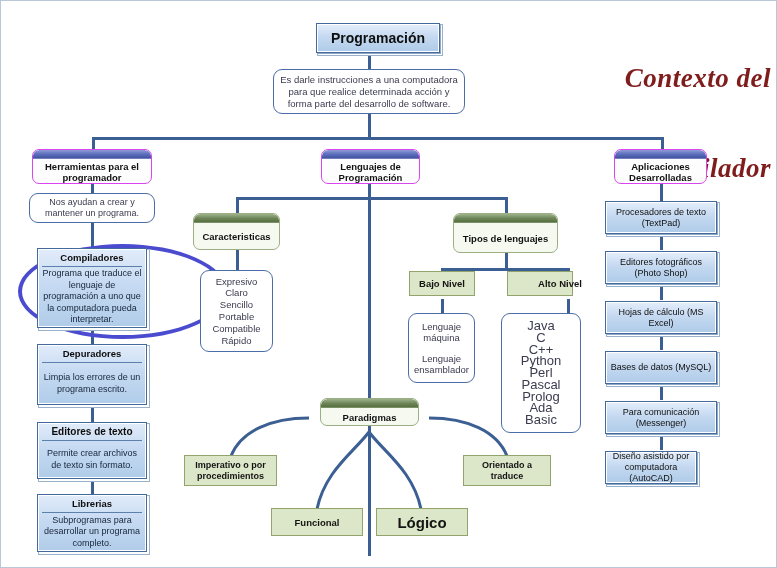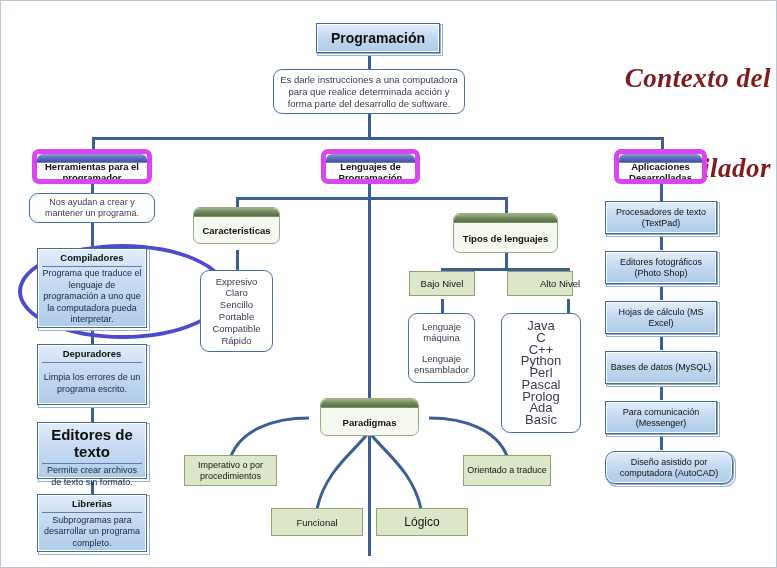--- a/index.html
+++ b/index.html
@@ -36,21 +36,21 @@
   .blue3d{
     background:linear-gradient(180deg,#e4eefb 0%,#c5d9f1 45%,#aecbe8 100%);
     border:1px solid #44699d;
     box-shadow:0 0 0 1px #ffffff inset, 1px 1px 0 0 #8fa9c6, 2px 2px 0 0 #ffffff, 2px 2px 0 1px #9bb2cc;
   }
   .blue3d .txt{color:#0f0f0f;}
 
   
   .card-blue{
     background:#fdfdfd;
-    border:5px solid #d946ef;
+    border:1px solid #d946ef;
     border-radius:7px;
     overflow:hidden;
   }
   .card-blue .band{
     height:8px;width:100%;
     background:linear-gradient(180deg,#8d9bd4 0%,#5a6cbb 55%,#44549f 100%);
     border-bottom:1px solid #6f7fbe;
     border-radius:6px 6px 0 0;
   }
   .card-blue .body{
@@ -84,21 +84,21 @@
     border:1px solid #4b6ea8;
     border-radius:9px;
   }
   .callout .txt{color:#3b3b4f;}
 
   
   .greenbox{
     background:#dce6c8;
     border:1px solid #93a36d;
   }
-  .greenbox .txt{color:#141414;font-weight:normal;}
+  .greenbox .txt{color:#141414;font-weight:bold;}
 
   
   .titled{
     background:linear-gradient(180deg,#e2ecfa 0%,#c6daf2 45%,#b0cce9 100%);
     border:1px solid #44699d;
     box-shadow:0 0 0 1px #ffffff inset, 2px 2px 0 0 #ffffff, 2px 2px 0 1px #9bb2cc;
     display:flex;flex-direction:column;align-items:stretch;
   }
   .titled .hd{
     text-align:center;font-weight:bold;color:#0d0d0d;
@@ -199,35 +199,35 @@
     <div class="hd" style="font-size:9.5px;">Compiladores</div>
     <div class="bd" style="font-size:9px;line-height:11.5px;">Programa que traduce el lenguaje de programación a uno que la computadora pueda interpretar.</div>
   </div>
 
   <div class="node titled" style="left:36px;top:343px;width:110px;height:61px;">
     <div class="hd" style="font-size:9.5px;">Depuradores</div>
     <div class="bd" style="font-size:9px;line-height:11.5px;">Limpia los errores de un programa escrito.</div>
   </div>
 
   <div class="node titled" style="left:36px;top:421px;width:110px;height:57px;">
-    <div class="hd" style="font-size:15px;">Editores de texto</div>
+    <div class="hd" style="font-size:10px;">Editores de texto</div>
     <div class="bd" style="font-size:9px;line-height:11.5px;">Permite crear archivos de texto sin formato.</div>
   </div>
 
   <div class="node titled" style="left:36px;top:493px;width:110px;height:58px;">
     <div class="hd" style="font-size:9.5px;">Librerias</div>
     <div class="bd" style="font-size:9px;line-height:11.5px;">Subprogramas para desarrollar un programa completo.</div>
   </div>
 
   <div class="node card-blue" style="left:320px;top:148px;width:99px;height:35px;">
     <div class="band"></div>
     <div class="body" style="font-size:9.5px;line-height:11px;">Lenguajes de Programación</div>
   </div>
 
-  <div class="node card-green" style="left:192px;top:206px;width:87px;height:37px;">
+  <div class="node card-green" style="left:192px;top:212px;width:87px;height:37px;">
     <div class="band"></div>
     <div class="body" style="font-size:9.5px;">Caracteristicas</div>
   </div>
 
   <div class="node callout" style="left:199px;top:269px;width:73px;height:82px;">
     <div class="txt" style="font-size:9.5px;line-height:11.8px;flex-direction:column;">
       <span>Expresivo</span>
       <span>Claro</span>
       <span>Sencillo</span>
       <span>Portable</span>
@@ -264,35 +264,35 @@
       <span>C++</span>
       <span>Python</span>
       <span>Perl</span>
       <span>Pascal</span>
       <span>Prolog</span>
       <span>Ada</span>
       <span>Basic</span>
     </div>
   </div>
 
-  <div class="node card-green" style="left:319px;top:397px;width:99px;height:38px;">
+  <div class="node card-green" style="left:319px;top:397px;width:99px;height:28px;">
     <div class="band"></div>
     <div class="body" style="font-size:9.5px;">Paradigmas</div>
   </div>
 
   <div class="node greenbox" style="left:183px;top:454px;width:93px;height:31px;">
     <div class="txt" style="font-size:9px;line-height:11px;padding:0 3px;">Imperativo o por procedimientos</div>
   </div>
 
   <div class="node greenbox" style="left:270px;top:507px;width:92px;height:28px;">
     <div class="txt" style="font-size:9.5px;">Funcional</div>
   </div>
 
   <div class="node greenbox" style="left:375px;top:507px;width:92px;height:28px;">
-    <div class="txt" style="font-size:12px;">Lógico</div>
+    <div class="txt" style="font-size:15px;">Lógico</div>
   </div>
 
   <div class="node greenbox" style="left:462px;top:454px;width:88px;height:31px;">
     <div class="txt" style="font-size:9px;line-height:11px;padding:0 3px;">Orientado a traduce</div>
   </div>
 
   <div class="node card-blue" style="left:613px;top:148px;width:93px;height:35px;">
     <div class="band"></div>
     <div class="body" style="font-size:9.5px;line-height:11px;">Aplicaciones Desarrolladas</div>
   </div>
@@ -310,17 +310,17 @@
   </div>
 
   <div class="node blue3d" style="left:604px;top:350px;width:112px;height:33px;">
     <div class="txt" style="font-size:9px;line-height:11px;padding:0 3px;">Bases de datos (MySQL)</div>
   </div>
 
   <div class="node blue3d" style="left:604px;top:400px;width:112px;height:33px;">
     <div class="txt" style="font-size:9px;line-height:11px;padding:0 3px;">Para comunicación (Messenger)</div>
   </div>
 
-  <div class="node blue3d" style="left:604px;top:450px;width:128px;height:33px;border-radius:10px;">
+  <div class="node blue3d" style="left:604px;top:450px;width:92px;height:33px;">
     <div class="txt" style="font-size:9px;line-height:11px;padding:0 3px;">Diseño asistido por computadora (AutoCAD)</div>
   </div>
 
 </div>
 
 </body></html>

